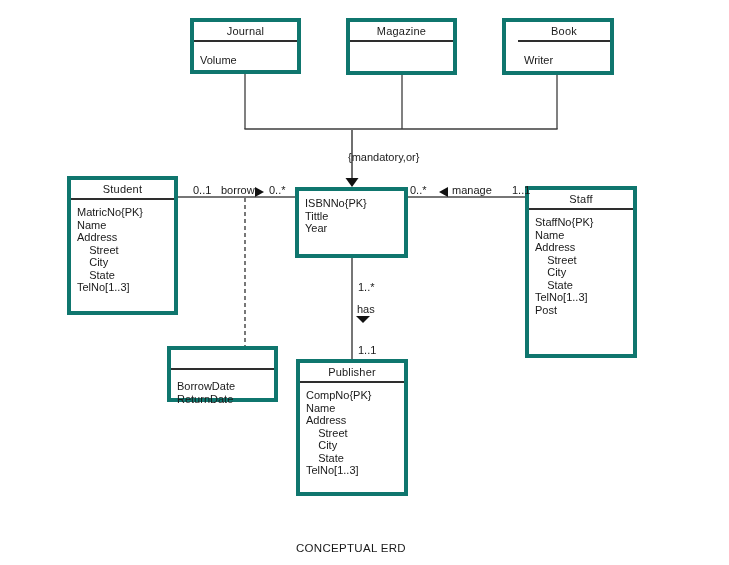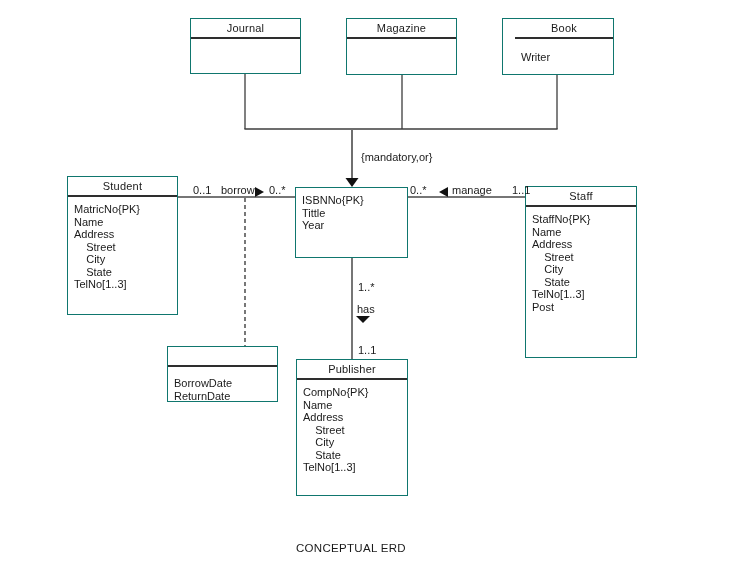--- a/index.html
+++ b/index.html
@@ -2,21 +2,21 @@
 <html><head>
 <meta charset="utf-8">
 <style>
   html,body { margin:0; padding:0; background:#ffffff; }
   #canvas {
     position:relative; width:729px; height:565px; background:#ffffff;
     font-family:"Liberation Sans", sans-serif; color:#1a1a1a; overflow:hidden;
   }
   #wires { position:absolute; left:0; top:0; width:729px; height:565px; }
   .entity {
-    position:absolute; background:#ffffff; border:1px solid #0f766e;
+    position:absolute; background:#ffffff; border:4px solid #0f766e;
     box-sizing:border-box;
   }
   .entity .title {
     height:20px; border-bottom:2px solid #2e2e2e; box-sizing:border-box;
     display:flex; align-items:center; justify-content:center;
     font-size:11px; letter-spacing:0.2px;
   }
   .entity .attrs { padding:6px 2px 0 6px; font-size:11px; line-height:12.5px; }
   .entity .attrs.pad-lg { padding-top:12px; }
   .entity .attrs.pad-sm { padding-top:10px; }
@@ -44,20 +44,23 @@
     <path d="M255,187 L255,197 L264,192 Z" fill="#111111"></path>
     <path d="M408,197 H525" stroke="#767676" stroke-width="2" fill="none"></path>
     <path d="M448,187 L448,197 L439,192 Z" fill="#111111"></path>
     <path d="M352,258 V359" stroke="#767676" stroke-width="2" fill="none"></path>
     <path d="M356,316 L370,316 L363,323 Z" fill="#111111"></path>
     <path d="M245,198 V346" stroke="#1f1f1f" stroke-width="1.2" stroke-dasharray="4,3" fill="none"></path>
   </svg>
 
   <div class="entity" style="left:190px;top:18px;width:111px;height:56px;">
     <div class="title">Journal</div>
+    <div class="attrs pad-lg">
+      <div class="attr">Volume</div>
+    </div>
   </div>
 
   <div class="entity" style="left:346px;top:18px;width:111px;height:57px;">
     <div class="title">Magazine</div>
   </div>
 
   <div class="entity" style="left:502px;top:18px;width:112px;height:57px;padding-left:12px;">
     <div class="title">Book</div>
     <div class="attrs pad-lg">
       <div class="attr">Writer</div>
@@ -113,21 +116,21 @@
   </div>
 
   <div class="entity" style="left:167px;top:346px;width:111px;height:56px;">
     <div class="title"></div>
     <div class="attrs pad-sm">
       <div class="attr">BorrowDate</div>
       <div class="attr">ReturnDate</div>
     </div>
   </div>
 
-  <div class="rel-label" style="left:361px;top:151px;">{mandatory,or}</div>
+  <div class="rel-label" style="left:348px;top:151px;">{mandatory,or}</div>
 
   <div class="rel-label" style="left:185px;top:184px;padding-left:8px;">0..1</div>
   <div class="rel-label" style="left:221px;top:184px;">borrow</div>
   <div class="rel-label" style="left:269px;top:184px;">0..*</div>
 
   <div class="rel-label" style="left:410px;top:184px;">0..*</div>
   <div class="rel-label" style="left:452px;top:184px;">manage</div>
   <div class="rel-label" style="left:512px;top:184px;">1..1</div>
 
   <div class="rel-label" style="left:358px;top:281px;">1..*</div>

